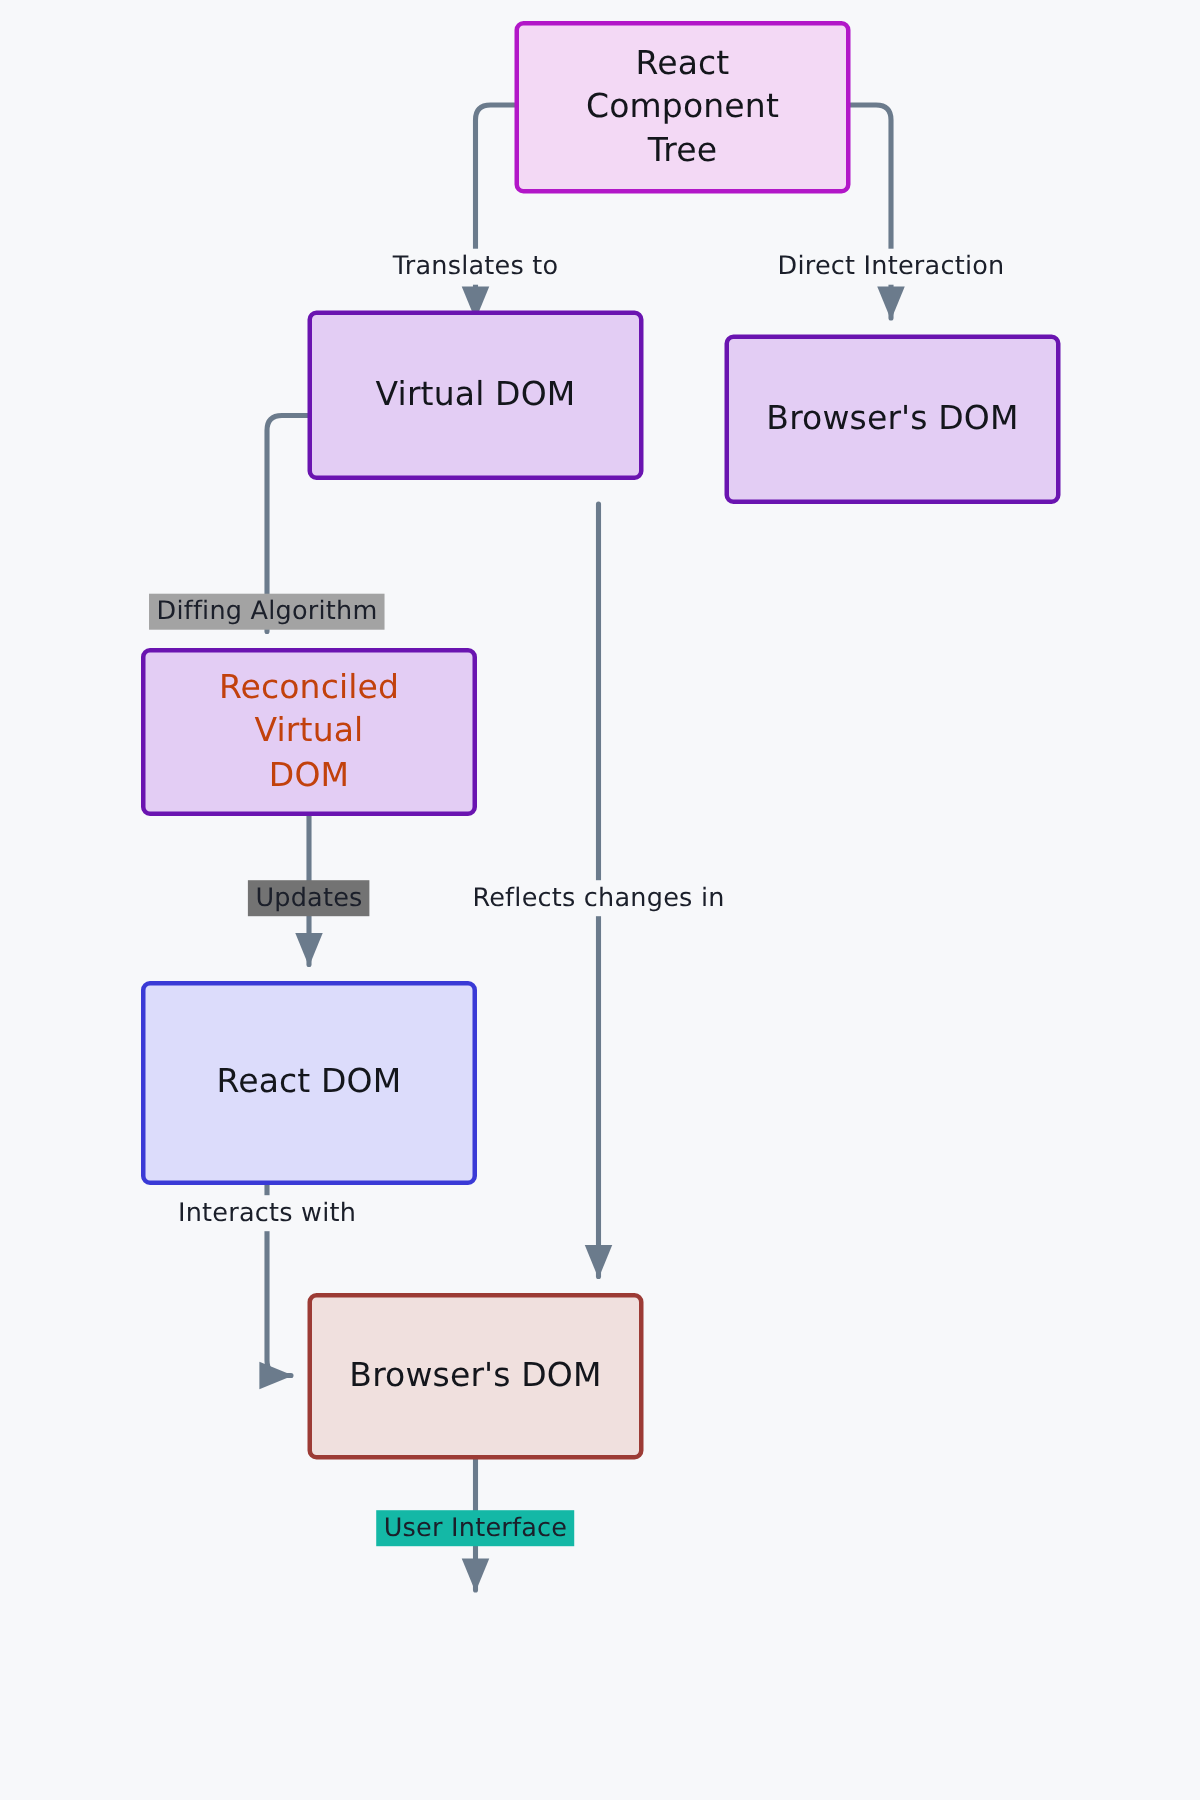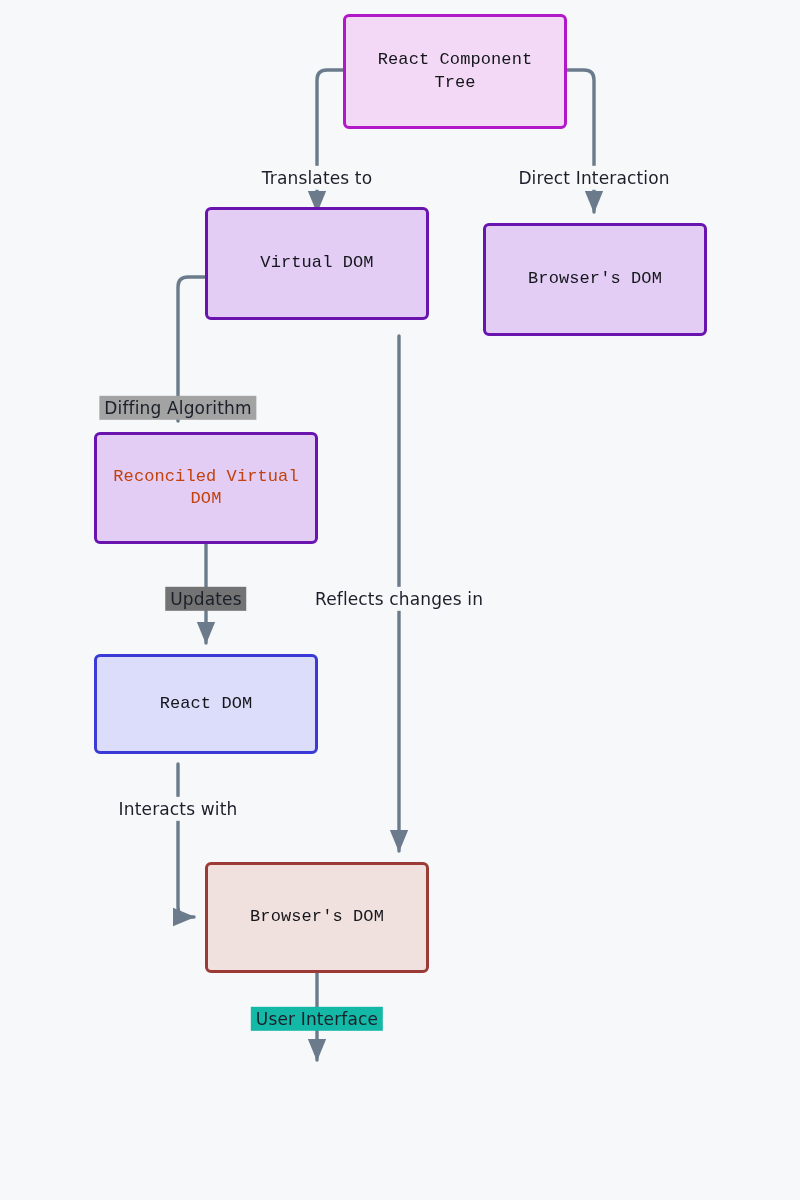--- a/index.html
+++ b/index.html
@@ -41,22 +41,21 @@
     border-width: 3px;
     z-index: 2;
     line-height: 1.32;
     letter-spacing: 0.1px;
   }
   .node-label {
     display: block;
     padding: 0 14px;
     white-space: pre-line;
     color: #14161c;
-    font-size: 17px;
-    font-family: Liberation Mono, monospace;
+    font-size: 22px;
   }
   .edge-label {
     position: absolute;
     z-index: 3;
     color: #1b1f2a;
     font-size: 17px;
     letter-spacing: 0.15px;
     background: #f7f8fa;
     padding: 2px 5px;
     white-space: nowrap;
@@ -102,21 +101,21 @@
 
   <div class="node" style="left: 483px; top: 223px; width: 224px; height: 113px; background: rgb(227, 205, 244); border-color: rgb(106, 20, 176);">
     <span class="node-label" style="color: rgb(20, 22, 28);">Browser's DOM</span>
   </div>
 
   <div class="node" style="left: 94px; top: 432px; width: 224px; height: 112px; background: rgb(227, 205, 244); border-color: rgb(106, 20, 176);">
     <span class="node-label" style="color: #c2410c;">Reconciled Virtual
 DOM</span>
   </div>
 
-  <div class="node" style="left: 94px; top: 654px; width: 224px; height: 100px; background: rgb(220, 220, 251); border-color: rgb(58, 58, 214);">
+  <div class="node" style="left: 94px; top: 654px; width: 224px; height: 136px; background: rgb(220, 220, 251); border-color: rgb(58, 58, 214);">
     <span class="node-label" style="color: rgb(20, 22, 28);">React DOM</span>
   </div>
 
   <div class="node" style="left: 205px; top: 862px; width: 224px; height: 111px; background: rgb(240, 224, 222); border-color: rgb(156, 59, 53);">
     <span class="node-label" style="color: rgb(20, 22, 28);">Browser's DOM</span>
   </div>
 
 
   <div class="edge-label" style="left: 317px; top: 178px; background: rgb(247, 248, 250);">Translates to</div>
   <div class="edge-label" style="left: 594px; top: 178px; background: rgb(247, 248, 250);">Direct Interaction</div>

